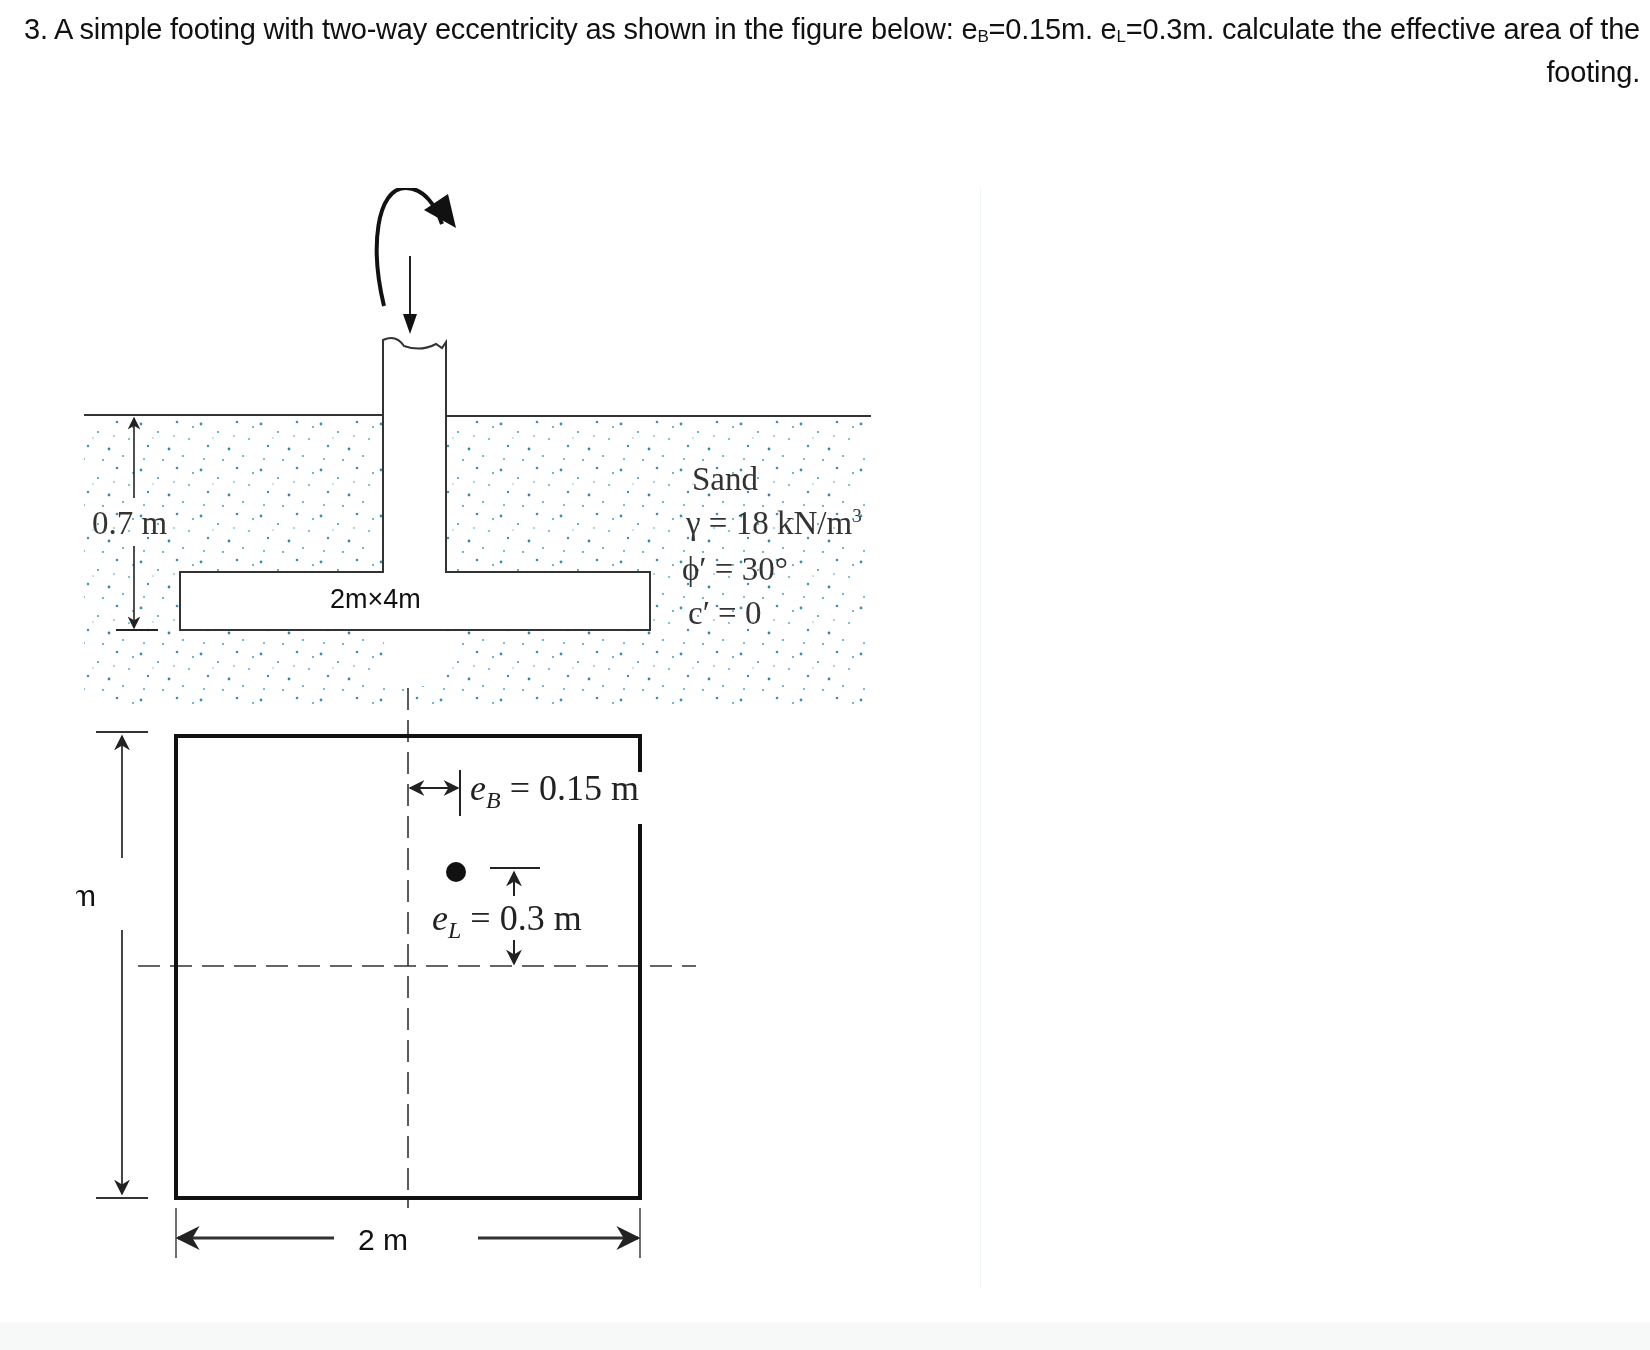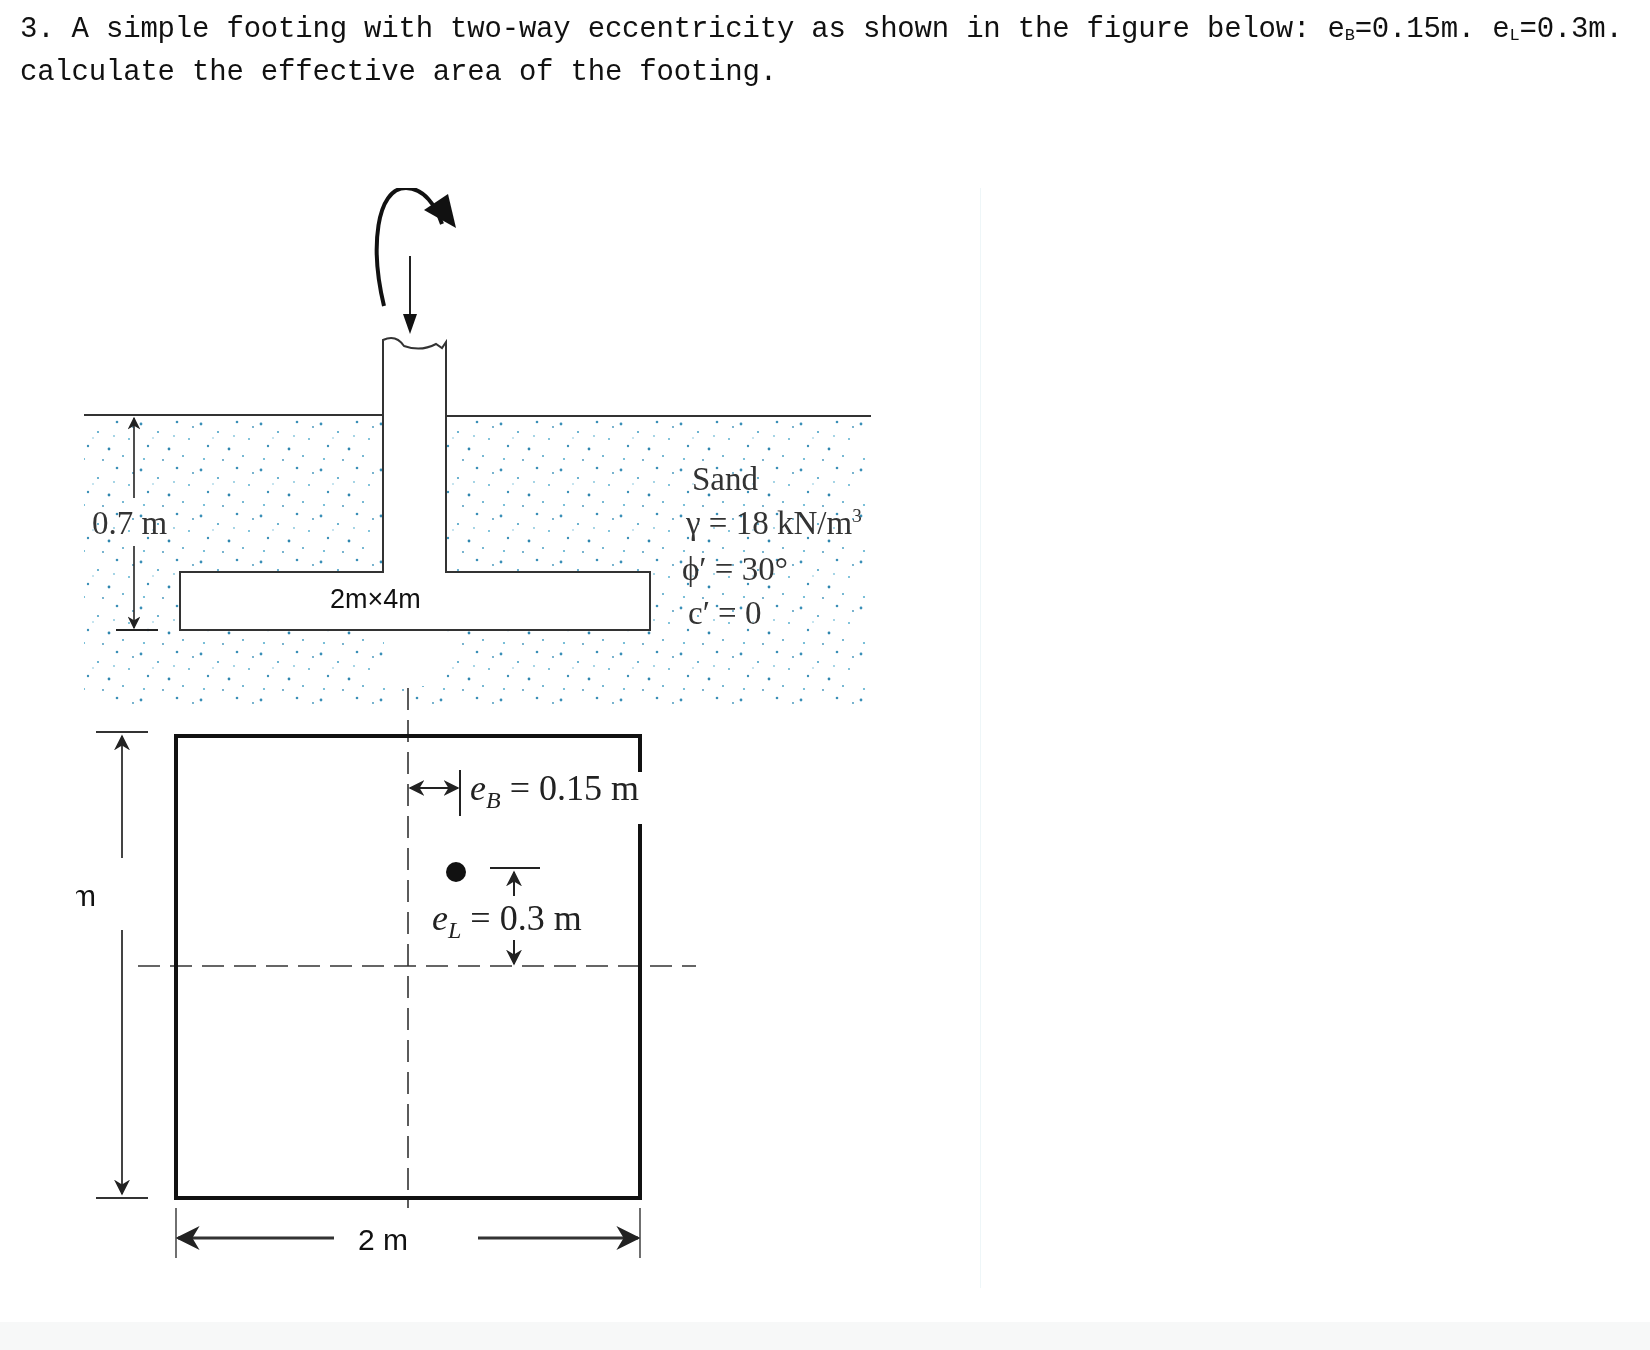--- a/index.html
+++ b/index.html
@@ -5,22 +5,23 @@
   html, body { margin: 0; padding: 0; }
   body {
     width: 1650px; height: 1350px; position: relative; overflow: hidden;
     background: #ffffff;
     font-family: "Liberation Sans", "DejaVu Sans", sans-serif;
     color: #111;
   }
   .question {
     position: absolute; left: 20px; top: 8px; width: 1620px;
     font-size: 29px; line-height: 43px; letter-spacing: -0.2px;
-    font-family: Liberation Mono, monospace;
+    font-family: Liberation Sans, sans-serif;
     font-stretch: condensed;
+    text-align: right;
   }
   .question sub { font-size: 17px; vertical-align: -3px; line-height: 0; }
   .figure {
     position: absolute; left: 76px; top: 188px; width: 904px; height: 1100px;
     background: #ffffff;
     border-right: 1px solid #eef6f8;
   }
   .bottom-band {
     position: absolute; left: 0; top: 1322px; width: 1650px; height: 28px;
     background: #f7f8f8;

